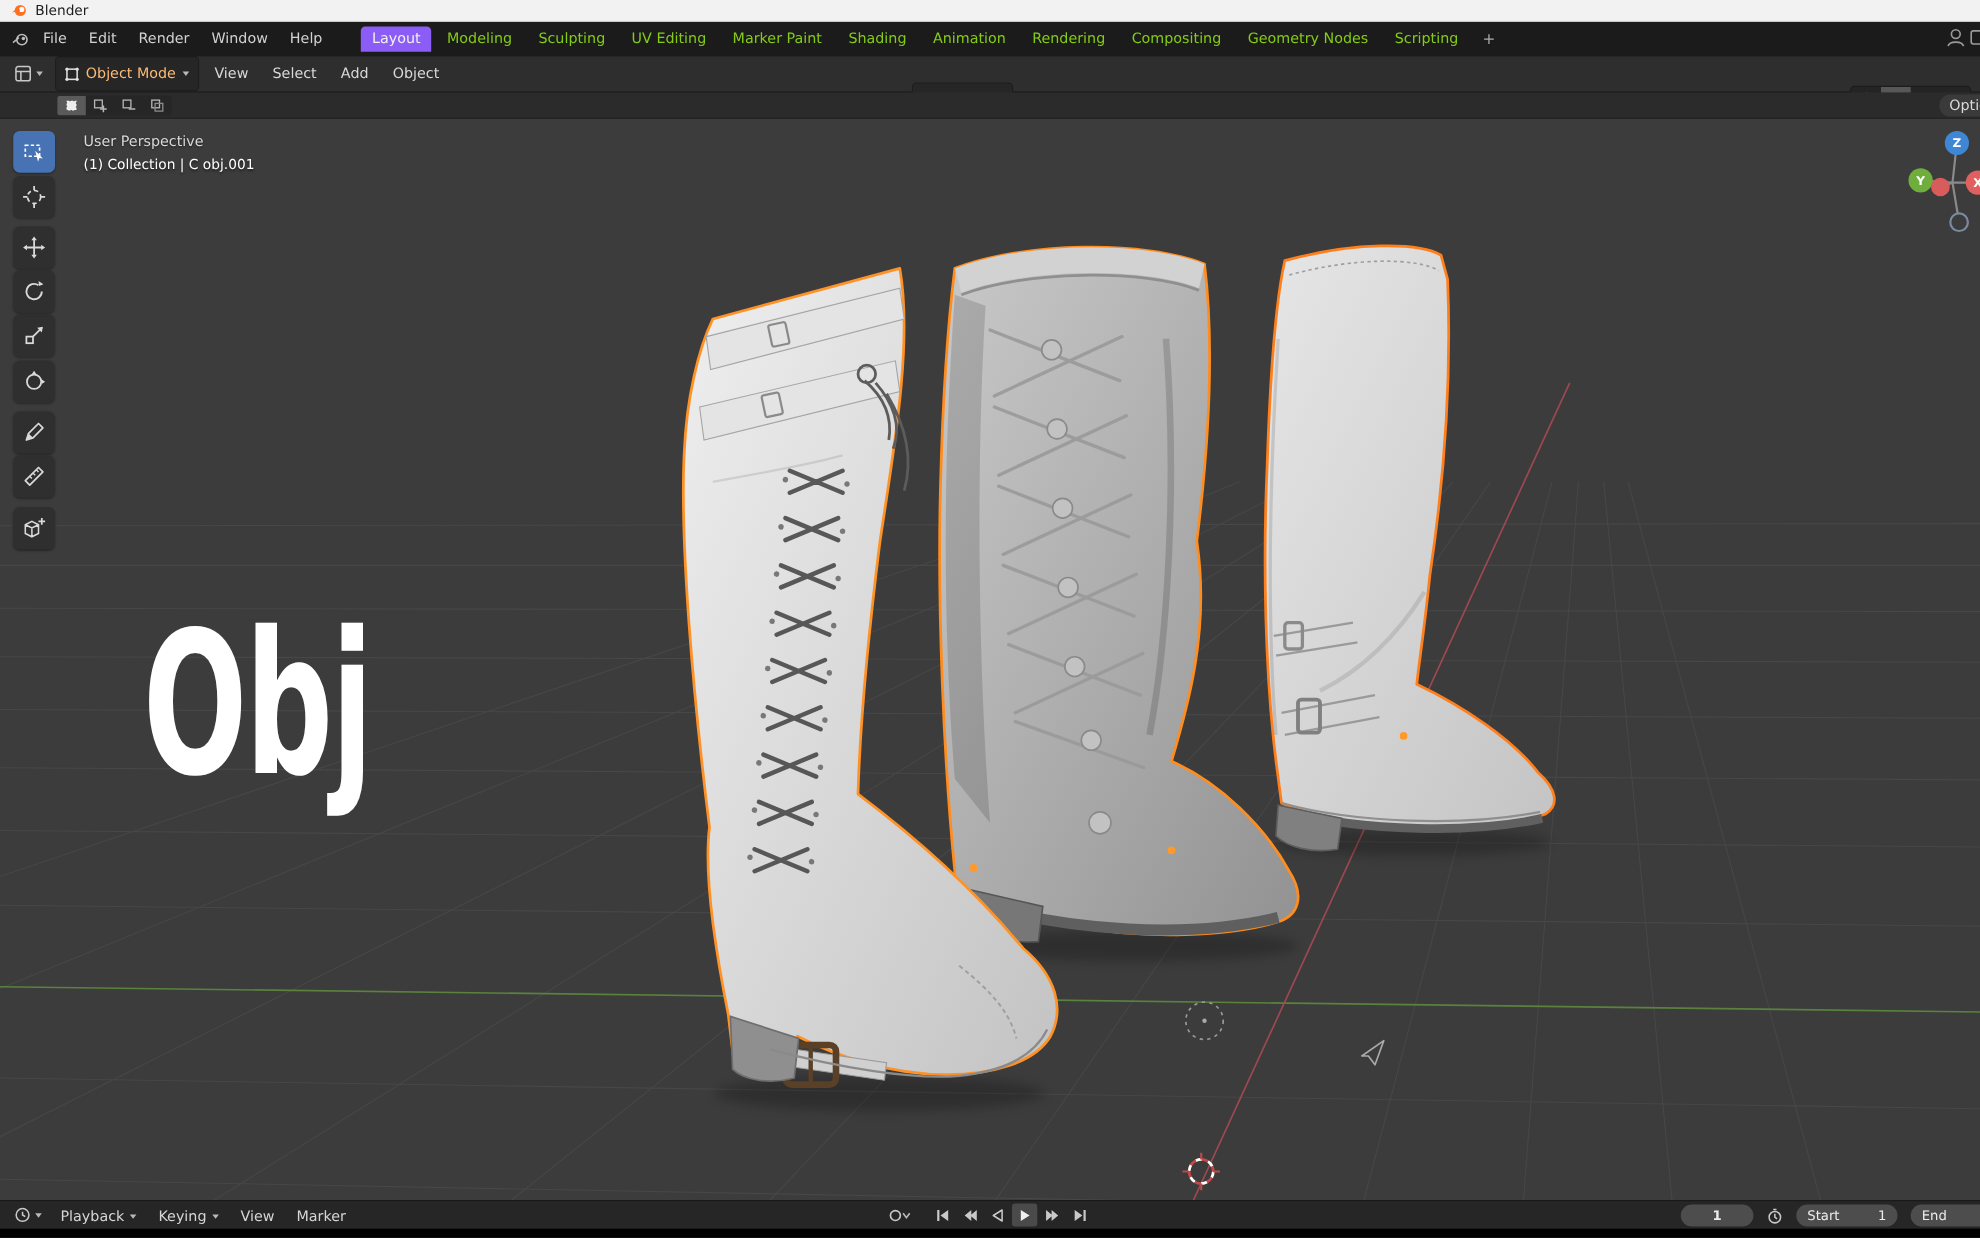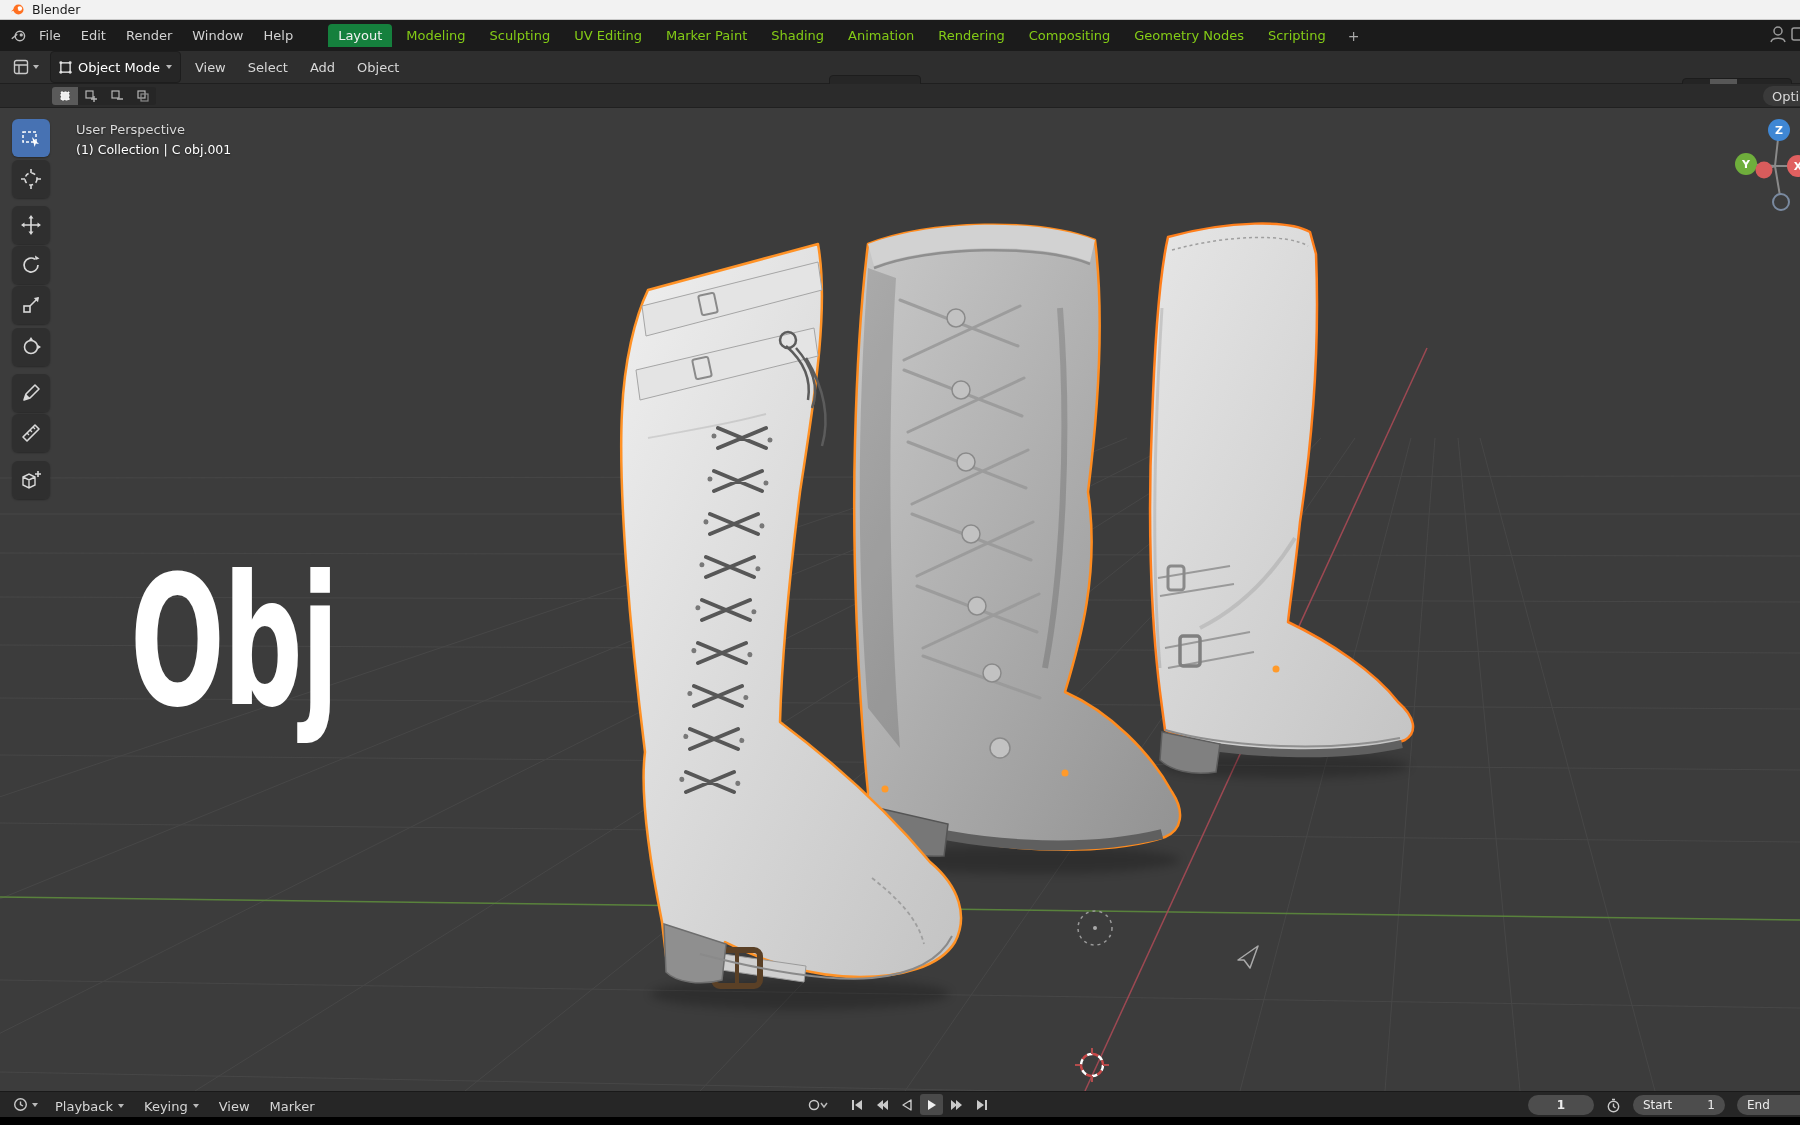--- a/index.html
+++ b/index.html
@@ -9,30 +9,30 @@
   
   .titlebar { height:20px; background:#f2f2f2; display:flex; align-items:center; padding-left:10px; gap:7px;
               border-bottom:1px solid #c9c9c9; }
   .titlebar .title { color:#1c1c1c; font-size:12.5px; }
 
   
   .topbar { height:31px; background:#1b1b1b; display:flex; align-items:center; padding:0 10px; gap:2px; position:relative; }
   .topbar .menu { padding:4px 9px; color:#d2d2d2; border-radius:4px; cursor:default; }
   .tabs { display:flex; align-items:center; gap:4px; margin-left:24px; }
   .tab { padding:4px 10px; color:#84cc16; border-radius:4px 4px 0 0; white-space:nowrap; }
-  .tab.active { background:#15803d; color:#f1f1f1; }
+  .tab.active { background:#8b5cf6; color:#f1f1f1; }
   .tab-add { color:#aaa; padding:2px 8px; font-size:14px; }
   .topbar-right { position:absolute; right:-8px; top:4px; display:flex; gap:6px; }
 
   
   .header { height:33px; background:#2e2e2e; border-bottom:1px solid #1f1f1f; display:flex; align-items:center;
             padding:0 8px; gap:6px; }
   .hgroup { display:flex; align-items:center; gap:6px;margin-top:48px; }
   .pill { display:flex; align-items:center; gap:6px; background:#262626; border:1px solid #1d1d1d; border-radius:4px;
-          height:32px; padding:0 8px; color:#ffffff; }
+          height:32px; padding:0 8px; color:#fdba74; }
   .iconbtn { display:flex; align-items:center; gap:4px; height:24px; padding:0 5px; border-radius:4px; }
   .hmenu { padding:4px 8px; color:#d8d8d8; }
   .chev { width:0; height:0; border-left:3.5px solid transparent; border-right:3.5px solid transparent;
           border-top:4.5px solid #b9b9b9; display:inline-block; }
   .spacer { flex:1; }
   .shade-group { display:flex; background:#242424; border-radius:4px; border:1px solid #1c1c1c; overflow:hidden; }
   .shade-cell { width:27px; height:24px; display:flex; align-items:center; justify-content:center; }
   .shade-cell.active { background:#575757; }
 
   

